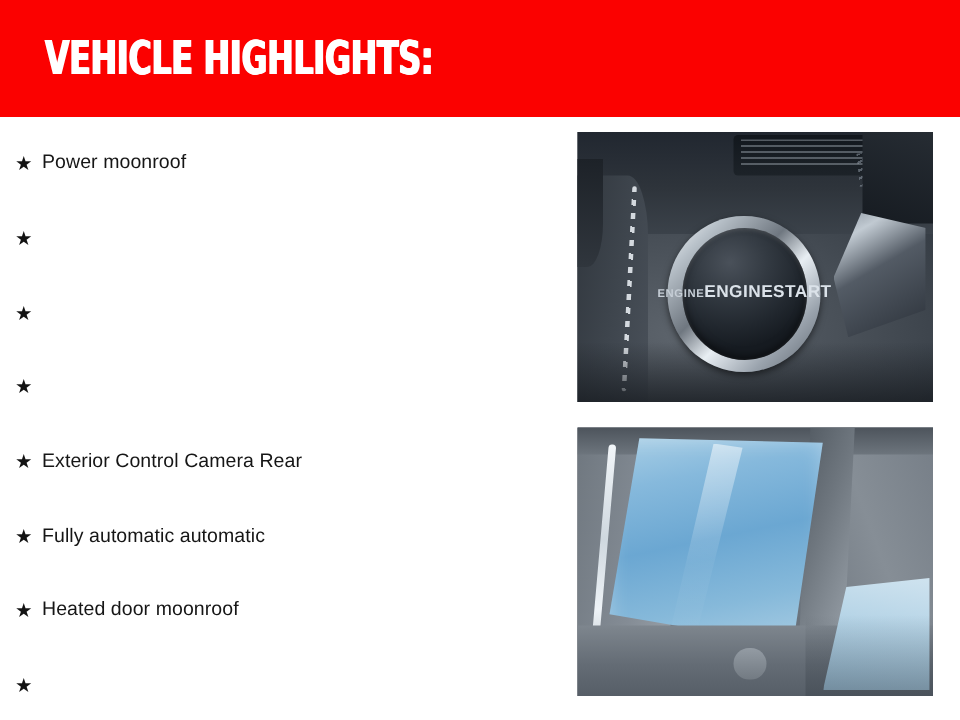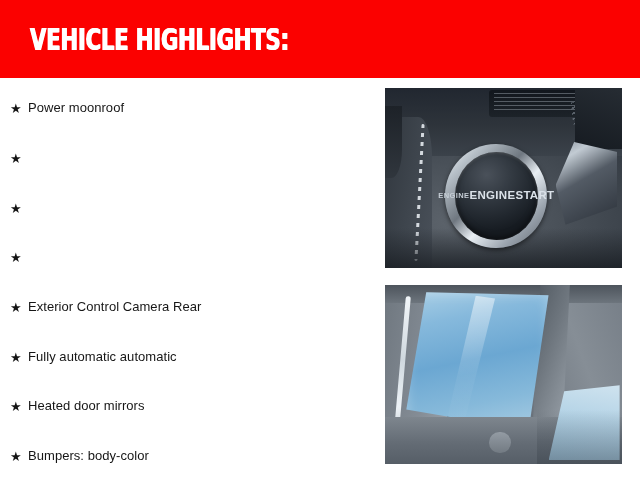--- a/index.html
+++ b/index.html
@@ -316,25 +316,24 @@
   <li class="feature-item" style="top:218px;">
     <span class="feature-star">★</span>
     <span class="feature-label">Exterior Control Camera Rear</span>
   </li>
   <li class="feature-item" style="top:268px;">
     <span class="feature-star">★</span>
     <span class="feature-label">Fully automatic automatic</span>
   </li>
   <li class="feature-item" style="top:317px;">
     <span class="feature-star">★</span>
-    <span class="feature-label">Heated door mirrors</span>
+    <span class="feature-label">Heated door moonroof</span>
   </li>
   <li class="feature-item" style="top:367px;">
     <span class="feature-star">★</span>
-    <span class="feature-label">Bumpers: body-color</span>
   </li>
 </ul>
 
 <div class="photo" id="photo-start-stop-button">
   <div class="photo-inner">
     <div class="dash-base"></div>
     <div class="dash-upper"></div>
     <div class="dash-cluster"></div>
     <div class="dash-cluster-lines"></div>
     <div class="dash-vent"></div>

